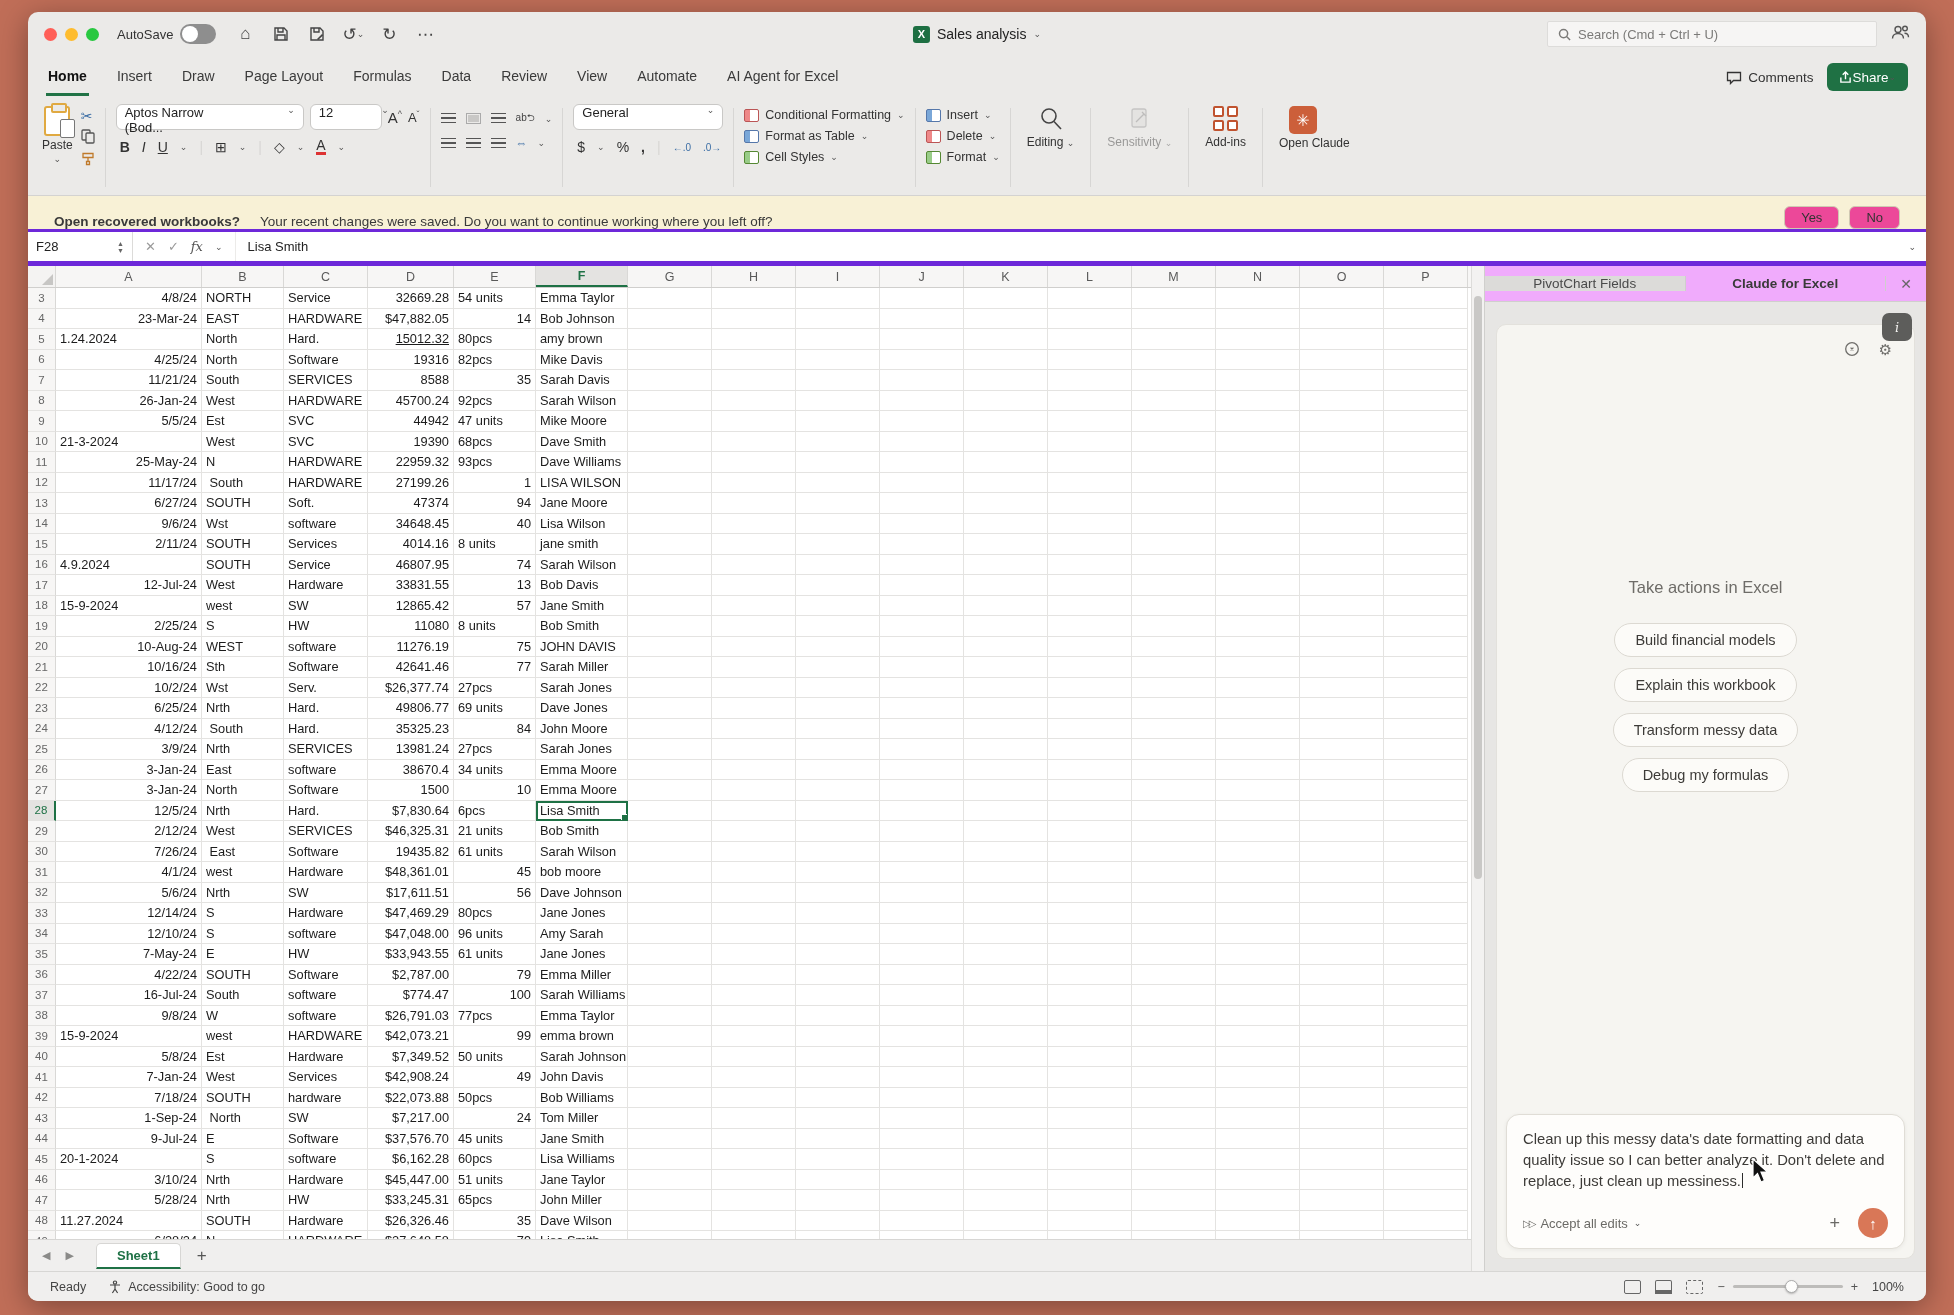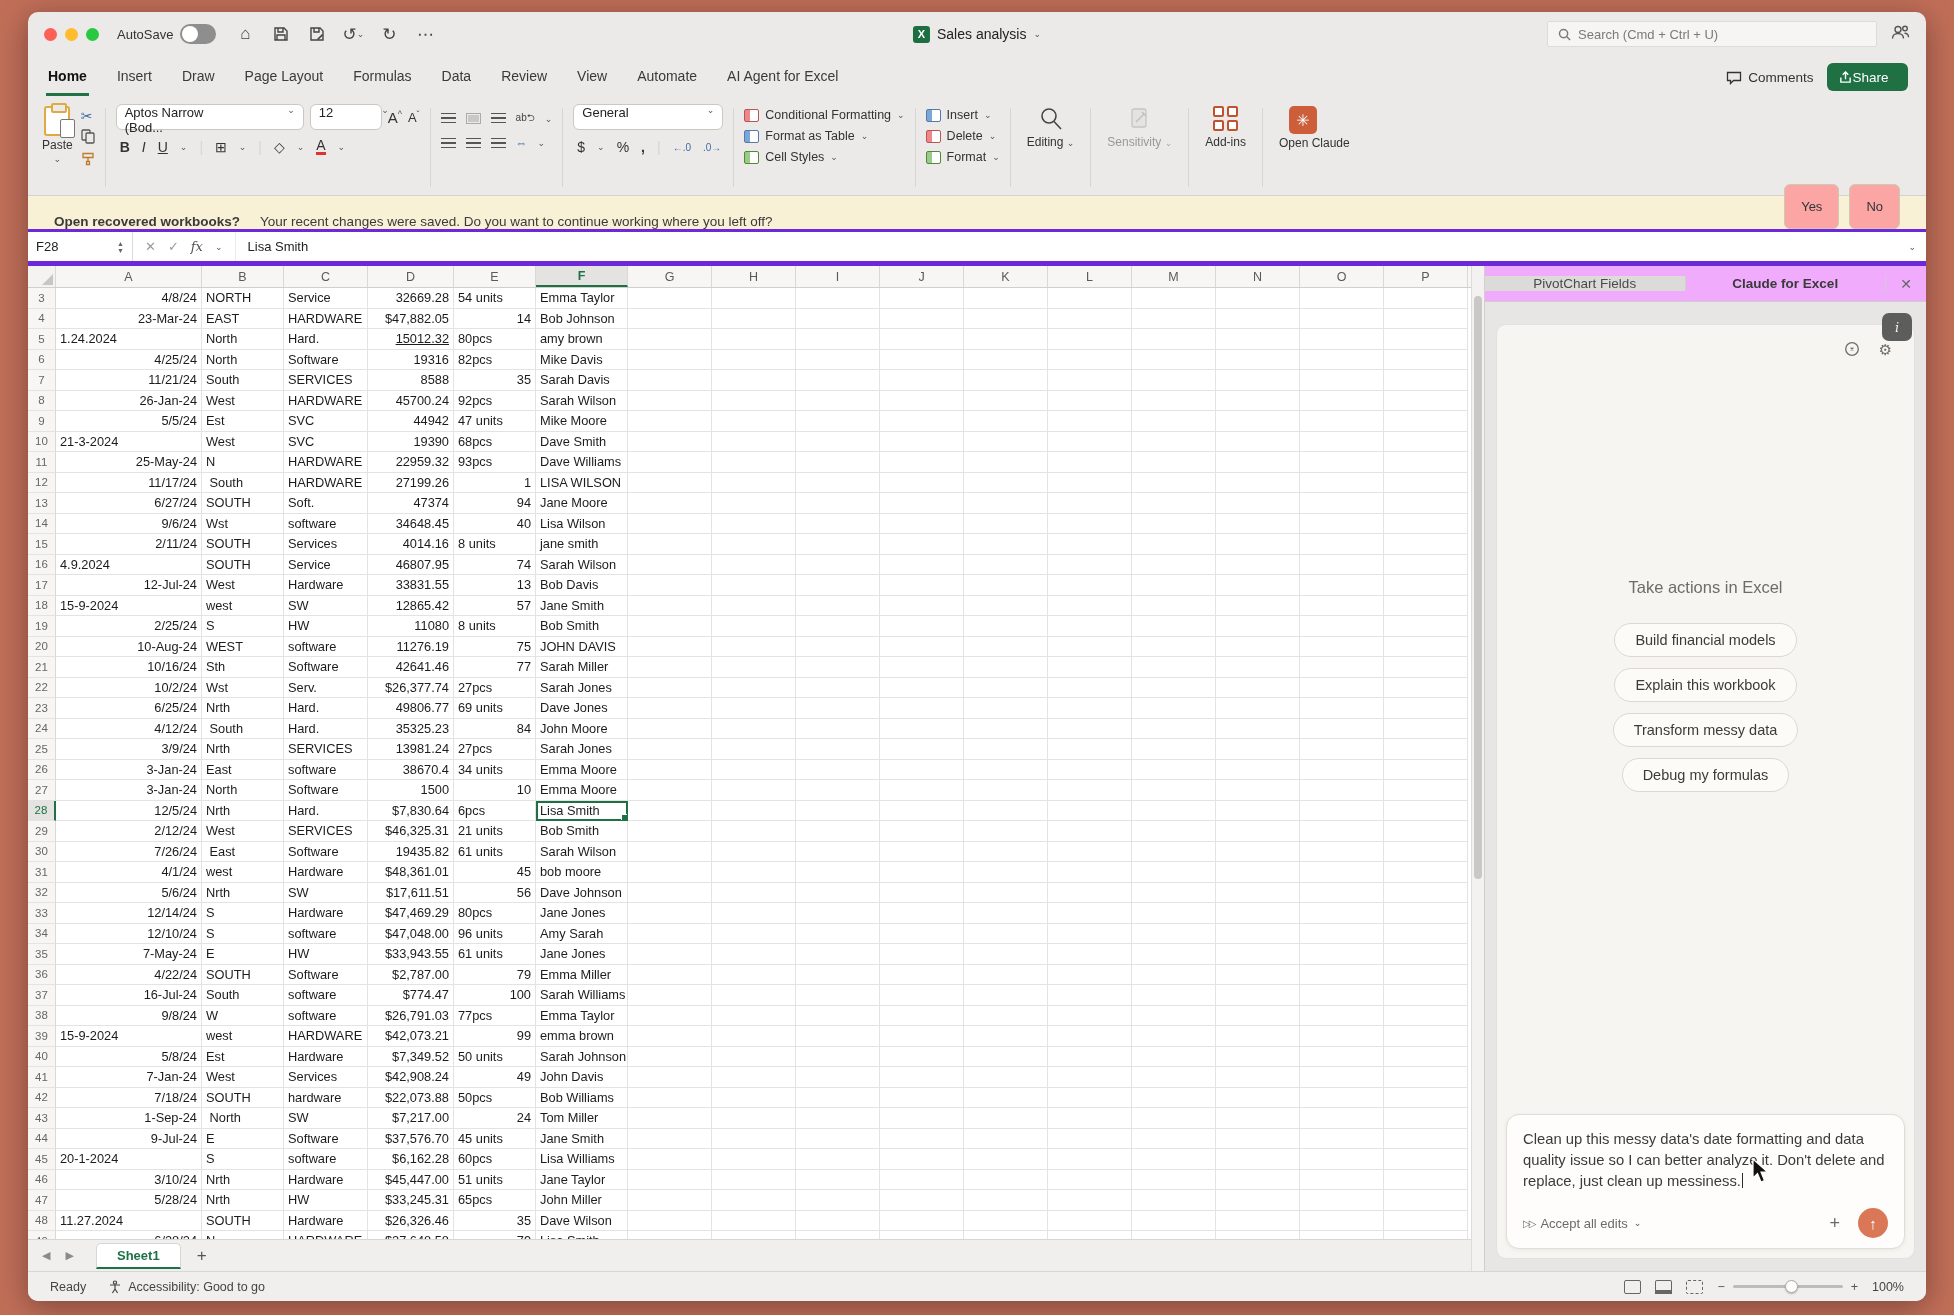--- a/index.html
+++ b/index.html
@@ -68,21 +68,21 @@
   .addins-ic { width:26px; height:26px; display:grid; grid-template-columns:11px 11px; grid-template-rows:11px 11px; gap:3px; padding:0; }
   .addins-ic div { border:2px solid #c0532f; border-radius:2px; background:#fff; }
   .claude-ic { width:28px; height:28px; background:#cc5f3a; border-radius:5px; color:#fff; font-size:16px;
                display:flex; align-items:center; justify-content:center; }
 
   
   .notif { height:36px; background:#f8f1d6; border-bottom:3px solid #6d28d9; display:flex; align-items:flex-end;
            padding:0 26px; font-size:13.5px; color:#3a3a3a; gap:20px; flex:0 0 auto; }
   .notif b { font-weight:bold; }
   .notif-btns { margin-left:auto; display:flex; gap:10px; }
-  .nbtn { background:#fca5a5; border:1px solid #cfc9b2; border-radius:6px; padding:14px 16px; font-size:13px; color:#333; }
+  .nbtn { background:#ec4899; border:1px solid #cfc9b2; border-radius:6px; padding:3px 16px; font-size:13px; color:#333; }
 
   
   .fbar { height:34px; background:#fff; border-bottom:5px solid #6d28d9; display:flex; align-items:stretch; flex:0 0 auto; }
   .namebox { width:105px; border-right:1px solid #dcdbd9; display:flex; align-items:center; padding:0 8px; font-size:13px; color:#222; }
   .stepper { margin-left:auto; display:flex; flex-direction:column; font-size:7px; color:#666; line-height:7px; }
   .fops { display:flex; align-items:center; gap:12px; padding:0 12px; border-right:1px solid #ecebe9; color:#999; font-size:13px; }
   .fx { font-style:italic; font-family:"DejaVu Serif", serif; color:#555; }
   .fcontent { flex:1; display:flex; align-items:center; padding:0 12px; font-size:13px; color:#222; }
   .fexp { display:flex; align-items:center; padding:0 10px; color:#777; }
 

